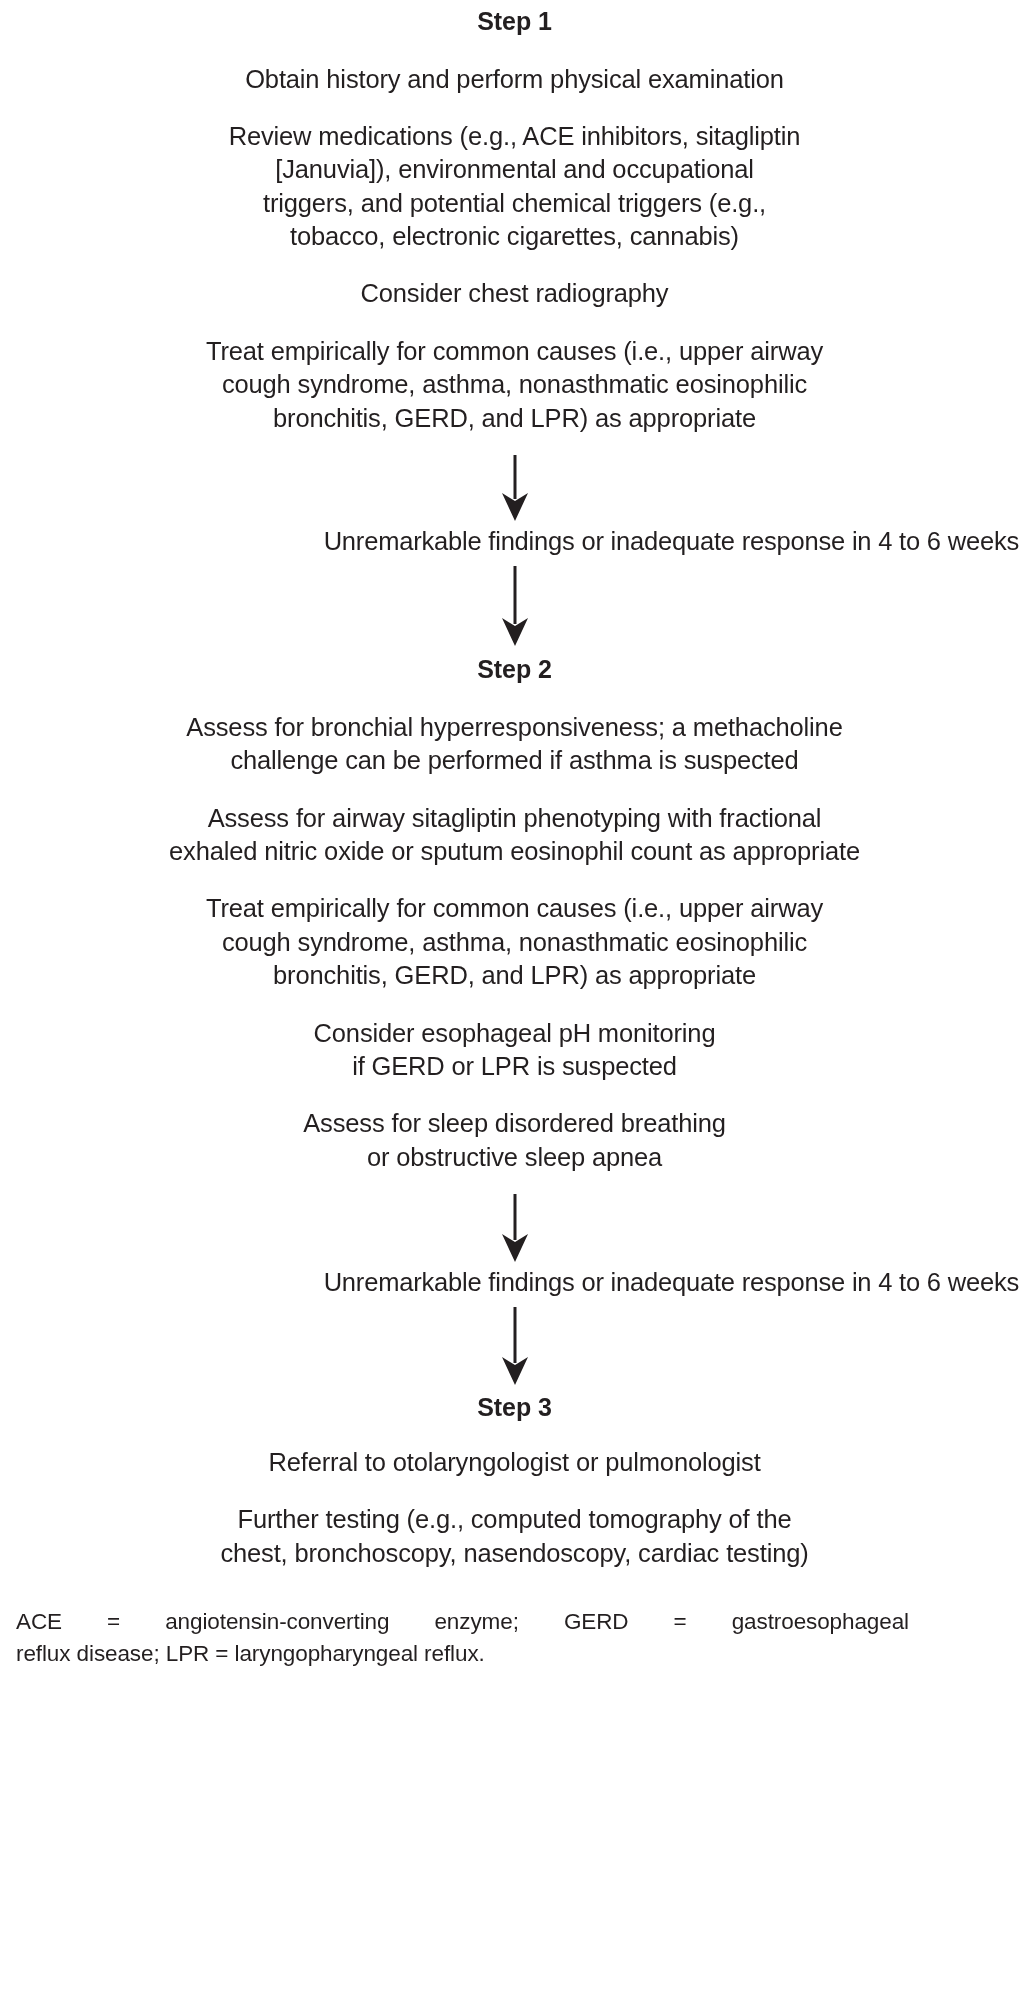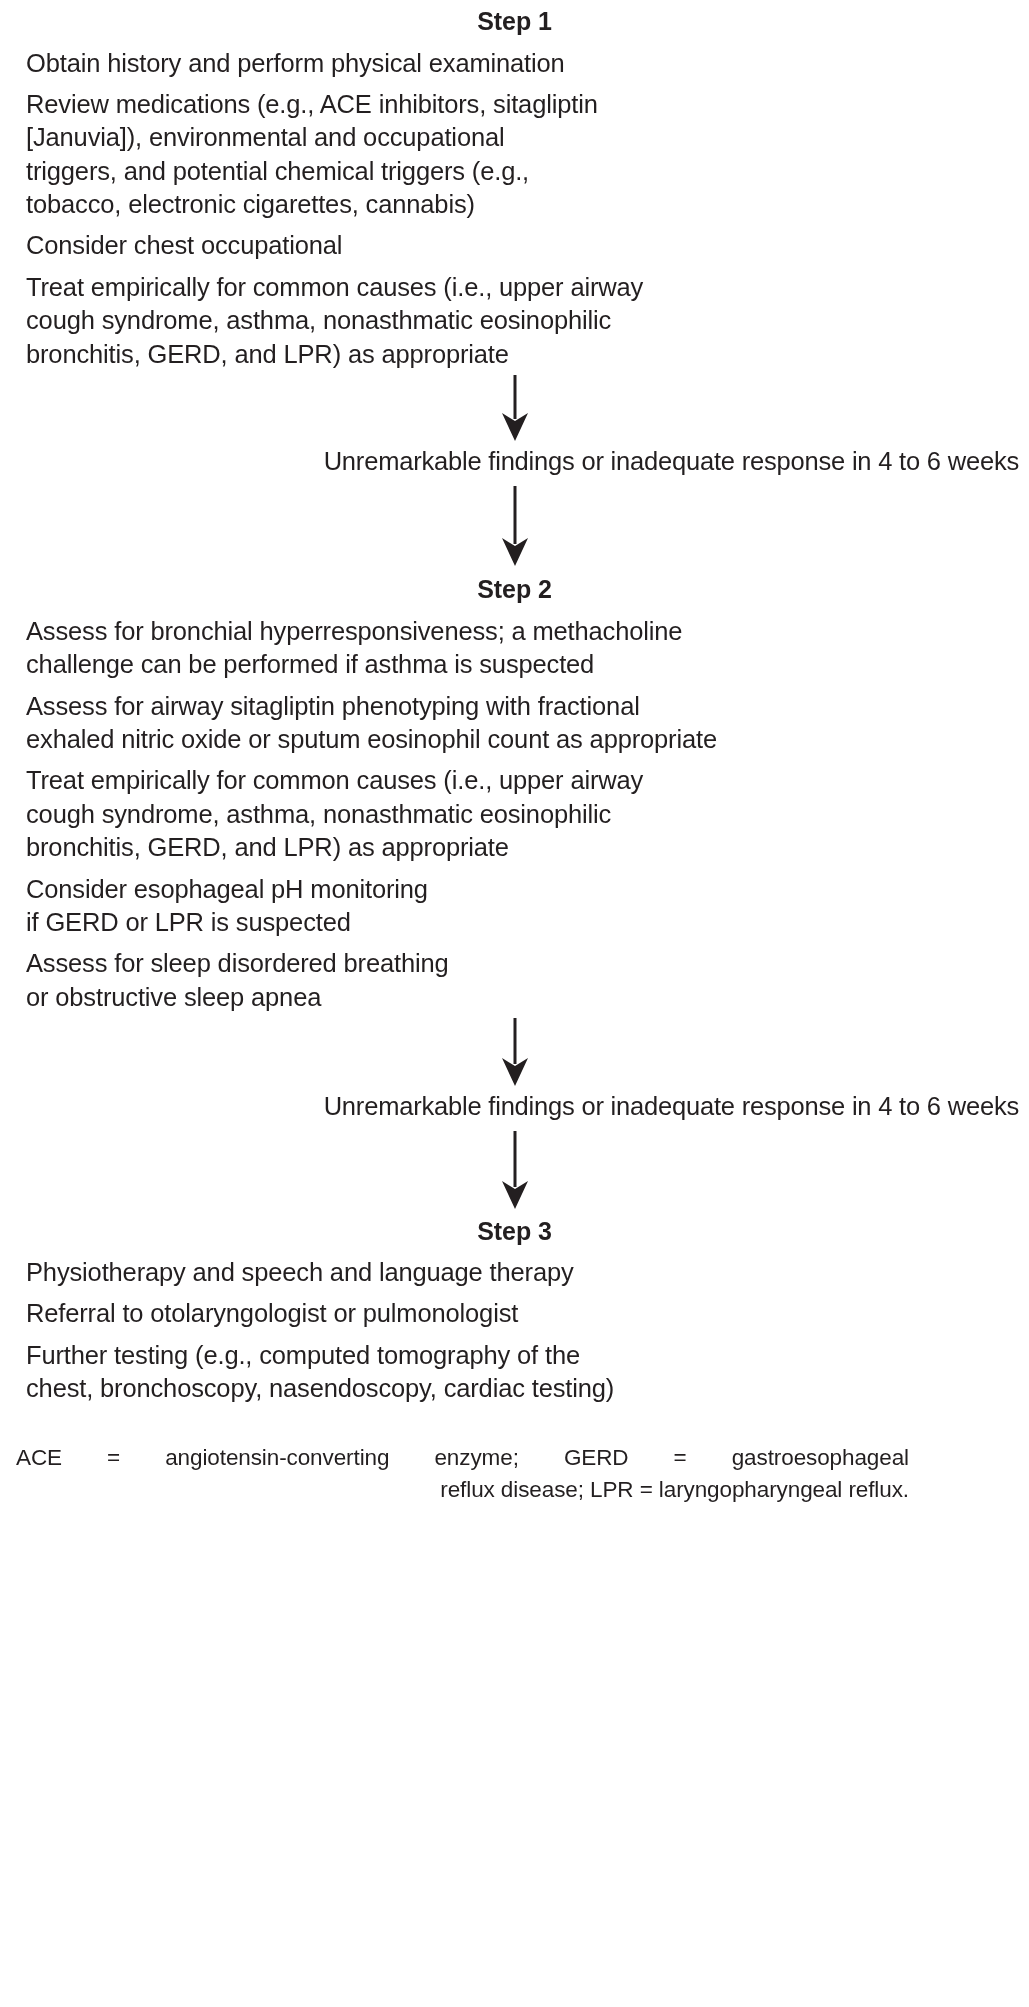--- a/index.html
+++ b/index.html
@@ -40,23 +40,24 @@
     padding: 0 40px;
     box-sizing: border-box;
   }
 
   .block {
     margin: 0;
     padding: 0;
   }
 
   .item {
+    text-align: center;
     font-size: 25.5px;
     line-height: 1.31;
-    margin: 0;
+    margin: 16px;
     padding: 8px 26px 0 26px;
     box-sizing: border-box;
     letter-spacing: -0.15px;
     white-space: pre-line;
   }
 
   .item.first-of-block {
     padding-top: 10px;
   }
 
@@ -86,39 +87,39 @@
     line-height: 1.42;
     text-align: justify;
     text-justify: inter-word;
     padding: 0 16px 0 14px;
     margin: 0;
     box-sizing: border-box;
     letter-spacing: -0.1px;
     color: #231f20;
   }
   .footnote .lastline {
-    text-align: right;
+    text-align: left;
   }
 </style>
 </head>
 <body>
 
 <div class="page">
 
   <div class="flow">
 
     <div class="block">
       <div class="step-heading">Step 1</div>
 
       <div class="item first-of-block">Obtain history and perform physical examination</div>
       <div class="item">Review medications (e.g., ACE inhibitors, sitagliptin
 [Januvia]), environmental and occupational
 triggers, and potential chemical triggers (e.g.,
 tobacco, electronic cigarettes, cannabis)</div>
-      <div class="item">Consider chest occupational</div>
+      <div class="item">Consider chest radiography</div>
       <div class="item">Treat empirically for common causes (i.e., upper airway
 cough syndrome, asthma, nonasthmatic eosinophilic
 bronchitis, GERD, and LPR) as appropriate</div>
     </div>
 
     <div class="arrow-wrap" style="height:74px;">
       <svg class="arrow" width="34" height="66" viewBox="0 0 34 66">
         <line x1="17" y1="0" x2="17" y2="44" stroke="#231f20" stroke-width="3"></line>
         <path d="M 4 38 L 17 66 L 30 38 L 17 46 Z" fill="#231f20"></path>
       </svg>
@@ -161,21 +162,20 @@
     <div class="arrow-wrap" style="height:92px;">
       <svg class="arrow" width="34" height="78" viewBox="0 0 34 78">
         <line x1="17" y1="0" x2="17" y2="56" stroke="#231f20" stroke-width="3"></line>
         <path d="M 4 50 L 17 78 L 30 50 L 17 58 Z" fill="#231f20"></path>
       </svg>
     </div>
 
     <div class="block">
       <div class="step-heading">Step 3</div>
 
-      <div class="item first-of-block">Physiotherapy and speech and language therapy</div>
       <div class="item">Referral to otolaryngologist or pulmonologist</div>
       <div class="item">Further testing (e.g., computed tomography of the
 chest, bronchoscopy, nasendoscopy, cardiac testing)</div>
     </div>
 
   </div>
 
   <div class="footnote" style="margin-top:36px;padding-left:16px;">
     <div style="text-align:justify; text-align-last:justify;">ACE = angiotensin-converting enzyme; GERD = gastroesophageal</div>
     <div class="lastline">reflux disease; LPR = laryngopharyngeal reflux.</div>

